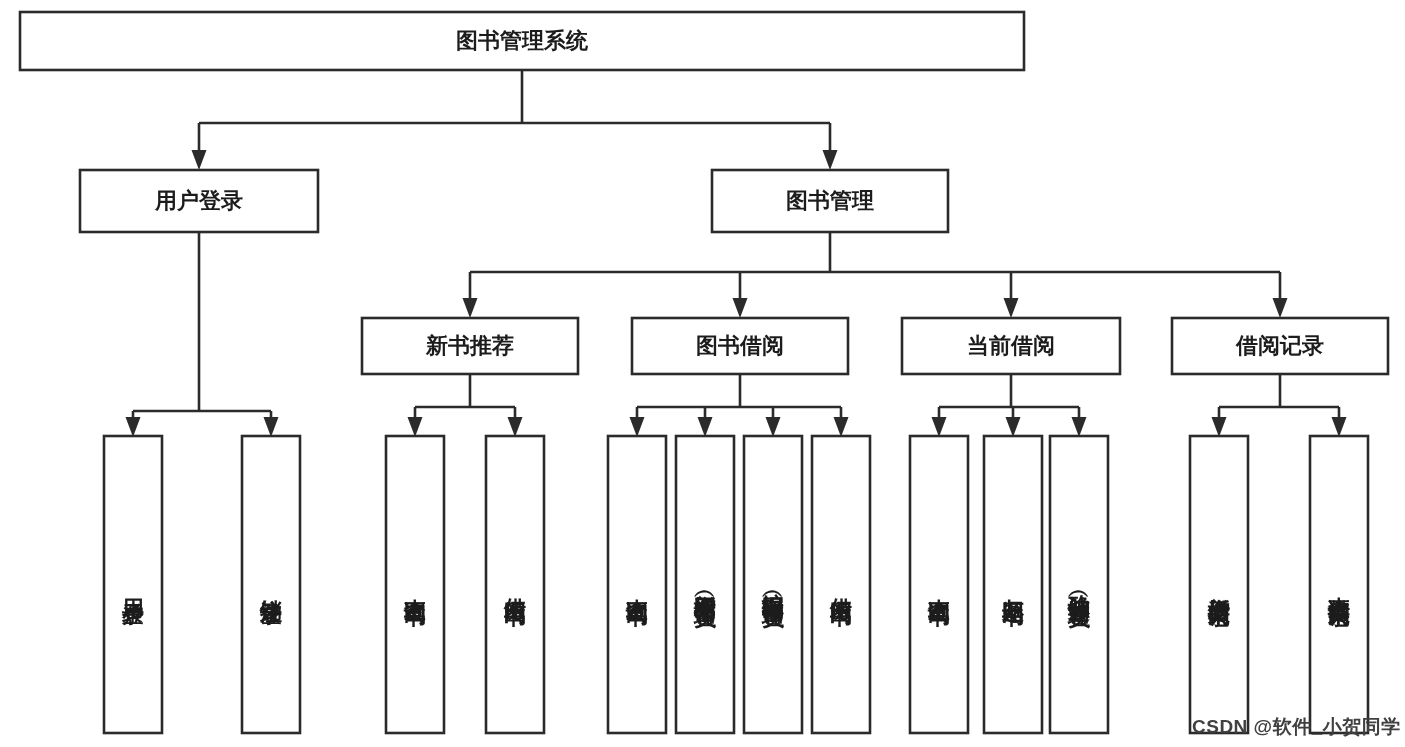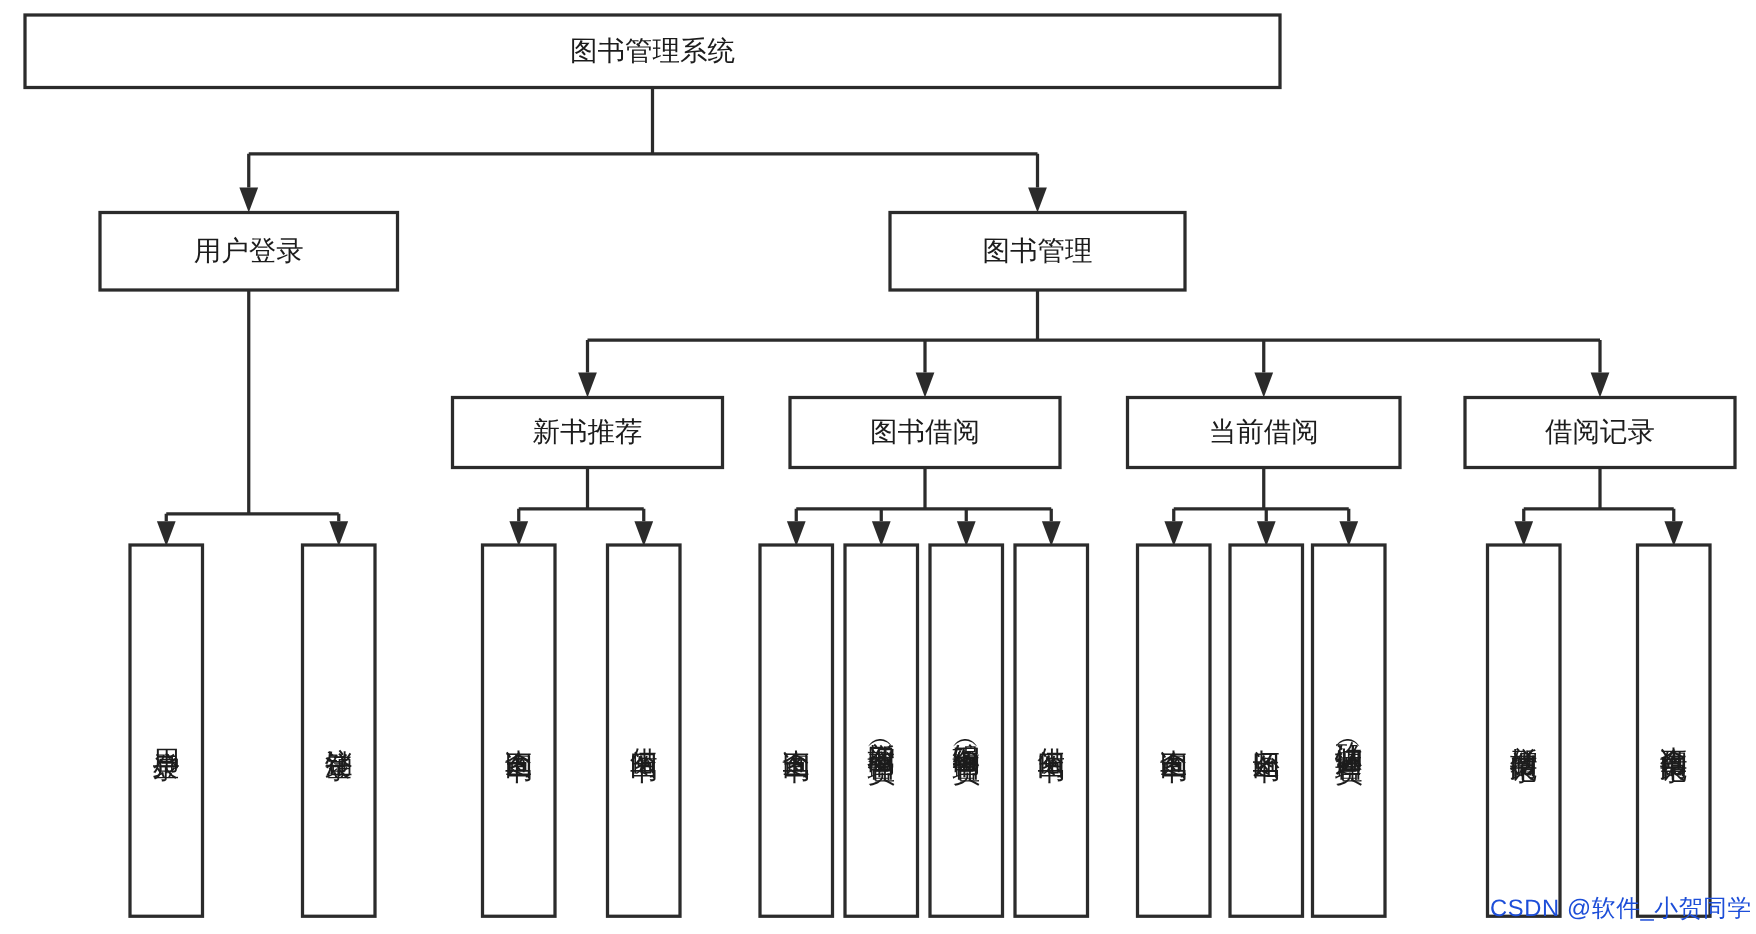--- a/index.html
+++ b/index.html
@@ -7,20 +7,21 @@
     padding: 0;
     background: #ffffff;
     font-family: "Liberation Sans", "DejaVu Sans", sans-serif;
   }
   #canvas {
     position: relative;
     width: 1405px;
     height: 747px;
     background: #ffffff;
     overflow: hidden;
+    font-weight: bold;
   }
   svg.diagram {
     position: absolute;
     left: 0;
     top: 0;
     width: 1405px;
     height: 747px;
   }
   .node-box {
     fill: #ffffff;
@@ -56,21 +57,21 @@
     line-height: 1.28;
     letter-spacing: 2px;
     color: #1c1c1c;
     white-space: nowrap;
     pointer-events: none;
   }
   .watermark {
     position: absolute;
     font-family: "Liberation Sans", "DejaVu Sans", sans-serif;
     font-size: 19px;
-    color: #1d4ed8;
+    color: #404040;
     white-space: nowrap;
     letter-spacing: 0.5px;
   }
 </style>
 </head>
 <body>
 
 <div id="canvas">
 
   <svg class="diagram" viewBox="0 0 1405 747">

